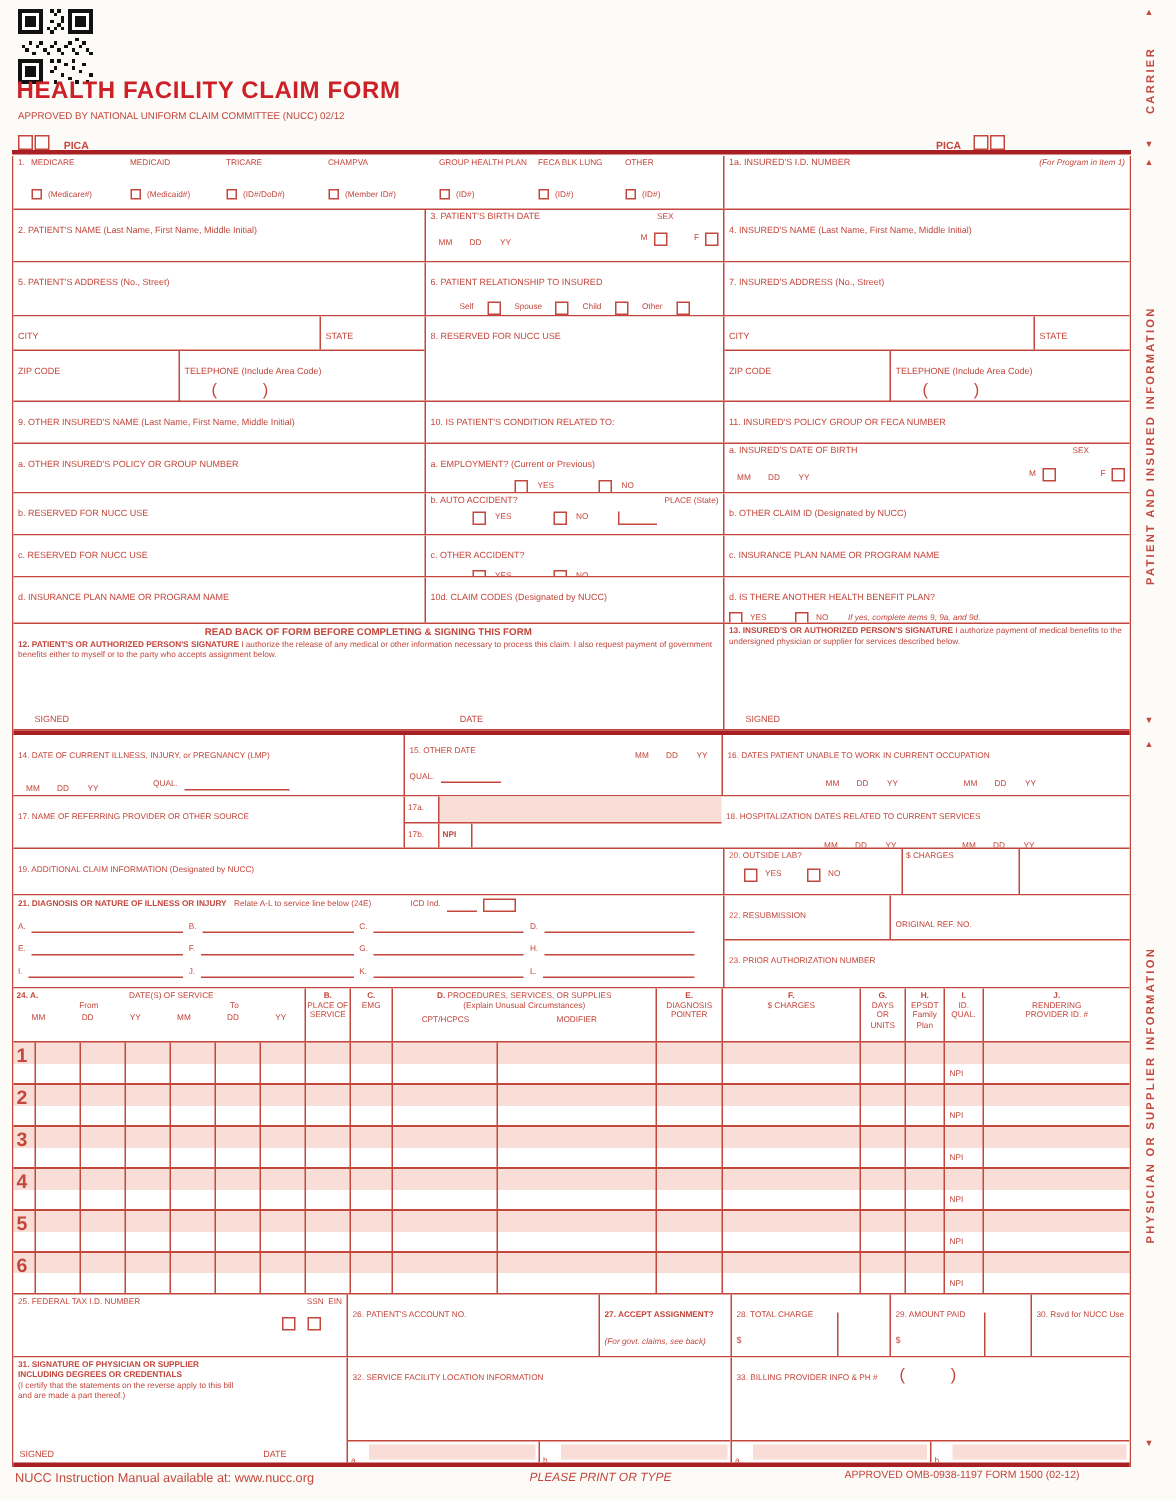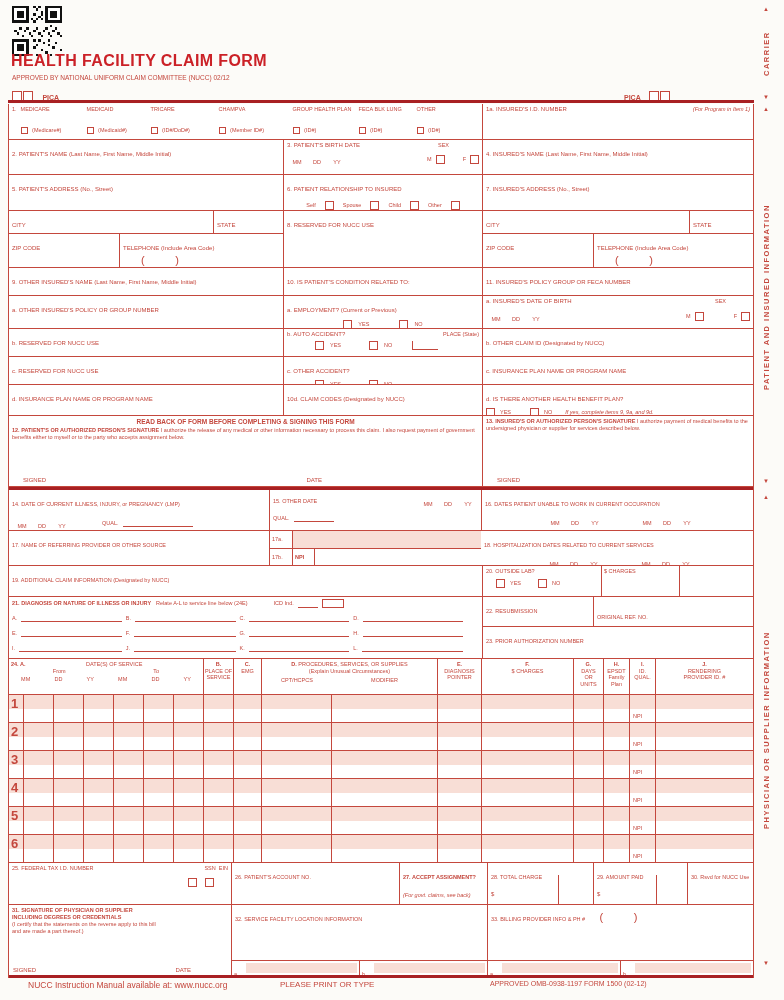--- a/index.html
+++ b/index.html
@@ -575,22 +575,22 @@
           <div><span class="lb2">a.</span><span class="shd" style="position:absolute;left:14px;right:2px;top:2px;bottom:2px;"></span></div>
           <div><span class="lb2">b.</span><span class="shd" style="position:absolute;left:14px;right:2px;top:2px;bottom:2px;"></span></div>
         </div>
       </div>
     </div>
 
     <div class="thick"></div>
   </div>
 
   <div style="position:absolute;left:10px;top:980px;width:744px;display:flex;">
-    <span style="font-size:8.5px;color:var(--ink);width:252px;margin-left:18px;">NUCC Instruction Manual available at: www.nucc.org</span>
-    <span style="font-size:8px;color:var(--ink);width:210px;">PLEASE PRINT OR TYPE</span>
+    <span style="font-size:8.5px;color:var(--ink);width:300px;">NUCC Instruction Manual available at: www.nucc.org</span>
+    <span style="font-size:8px;font-style:italic;color:var(--ink);width:210px;margin-left:43px;">PLEASE PRINT OR TYPE</span>
     <span style="font-size:7px;color:var(--ink);">APPROVED OMB-0938-1197 FORM 1500 (02-12)</span>
   </div>
 
   <span class="varr" style="top:6px;">▲</span>
   <div class="vtxt" style="top:14px;height:80px;">CARRIER</div>
   <span class="varr" style="top:94px;">▼</span>
   <span class="varr" style="top:106px;">▲</span>
   <div class="vtxt" style="top:114px;height:366px;">PATIENT AND INSURED INFORMATION</div>
   <span class="varr" style="top:478px;">▼</span>
   <span class="varr" style="top:494px;">▲</span>

